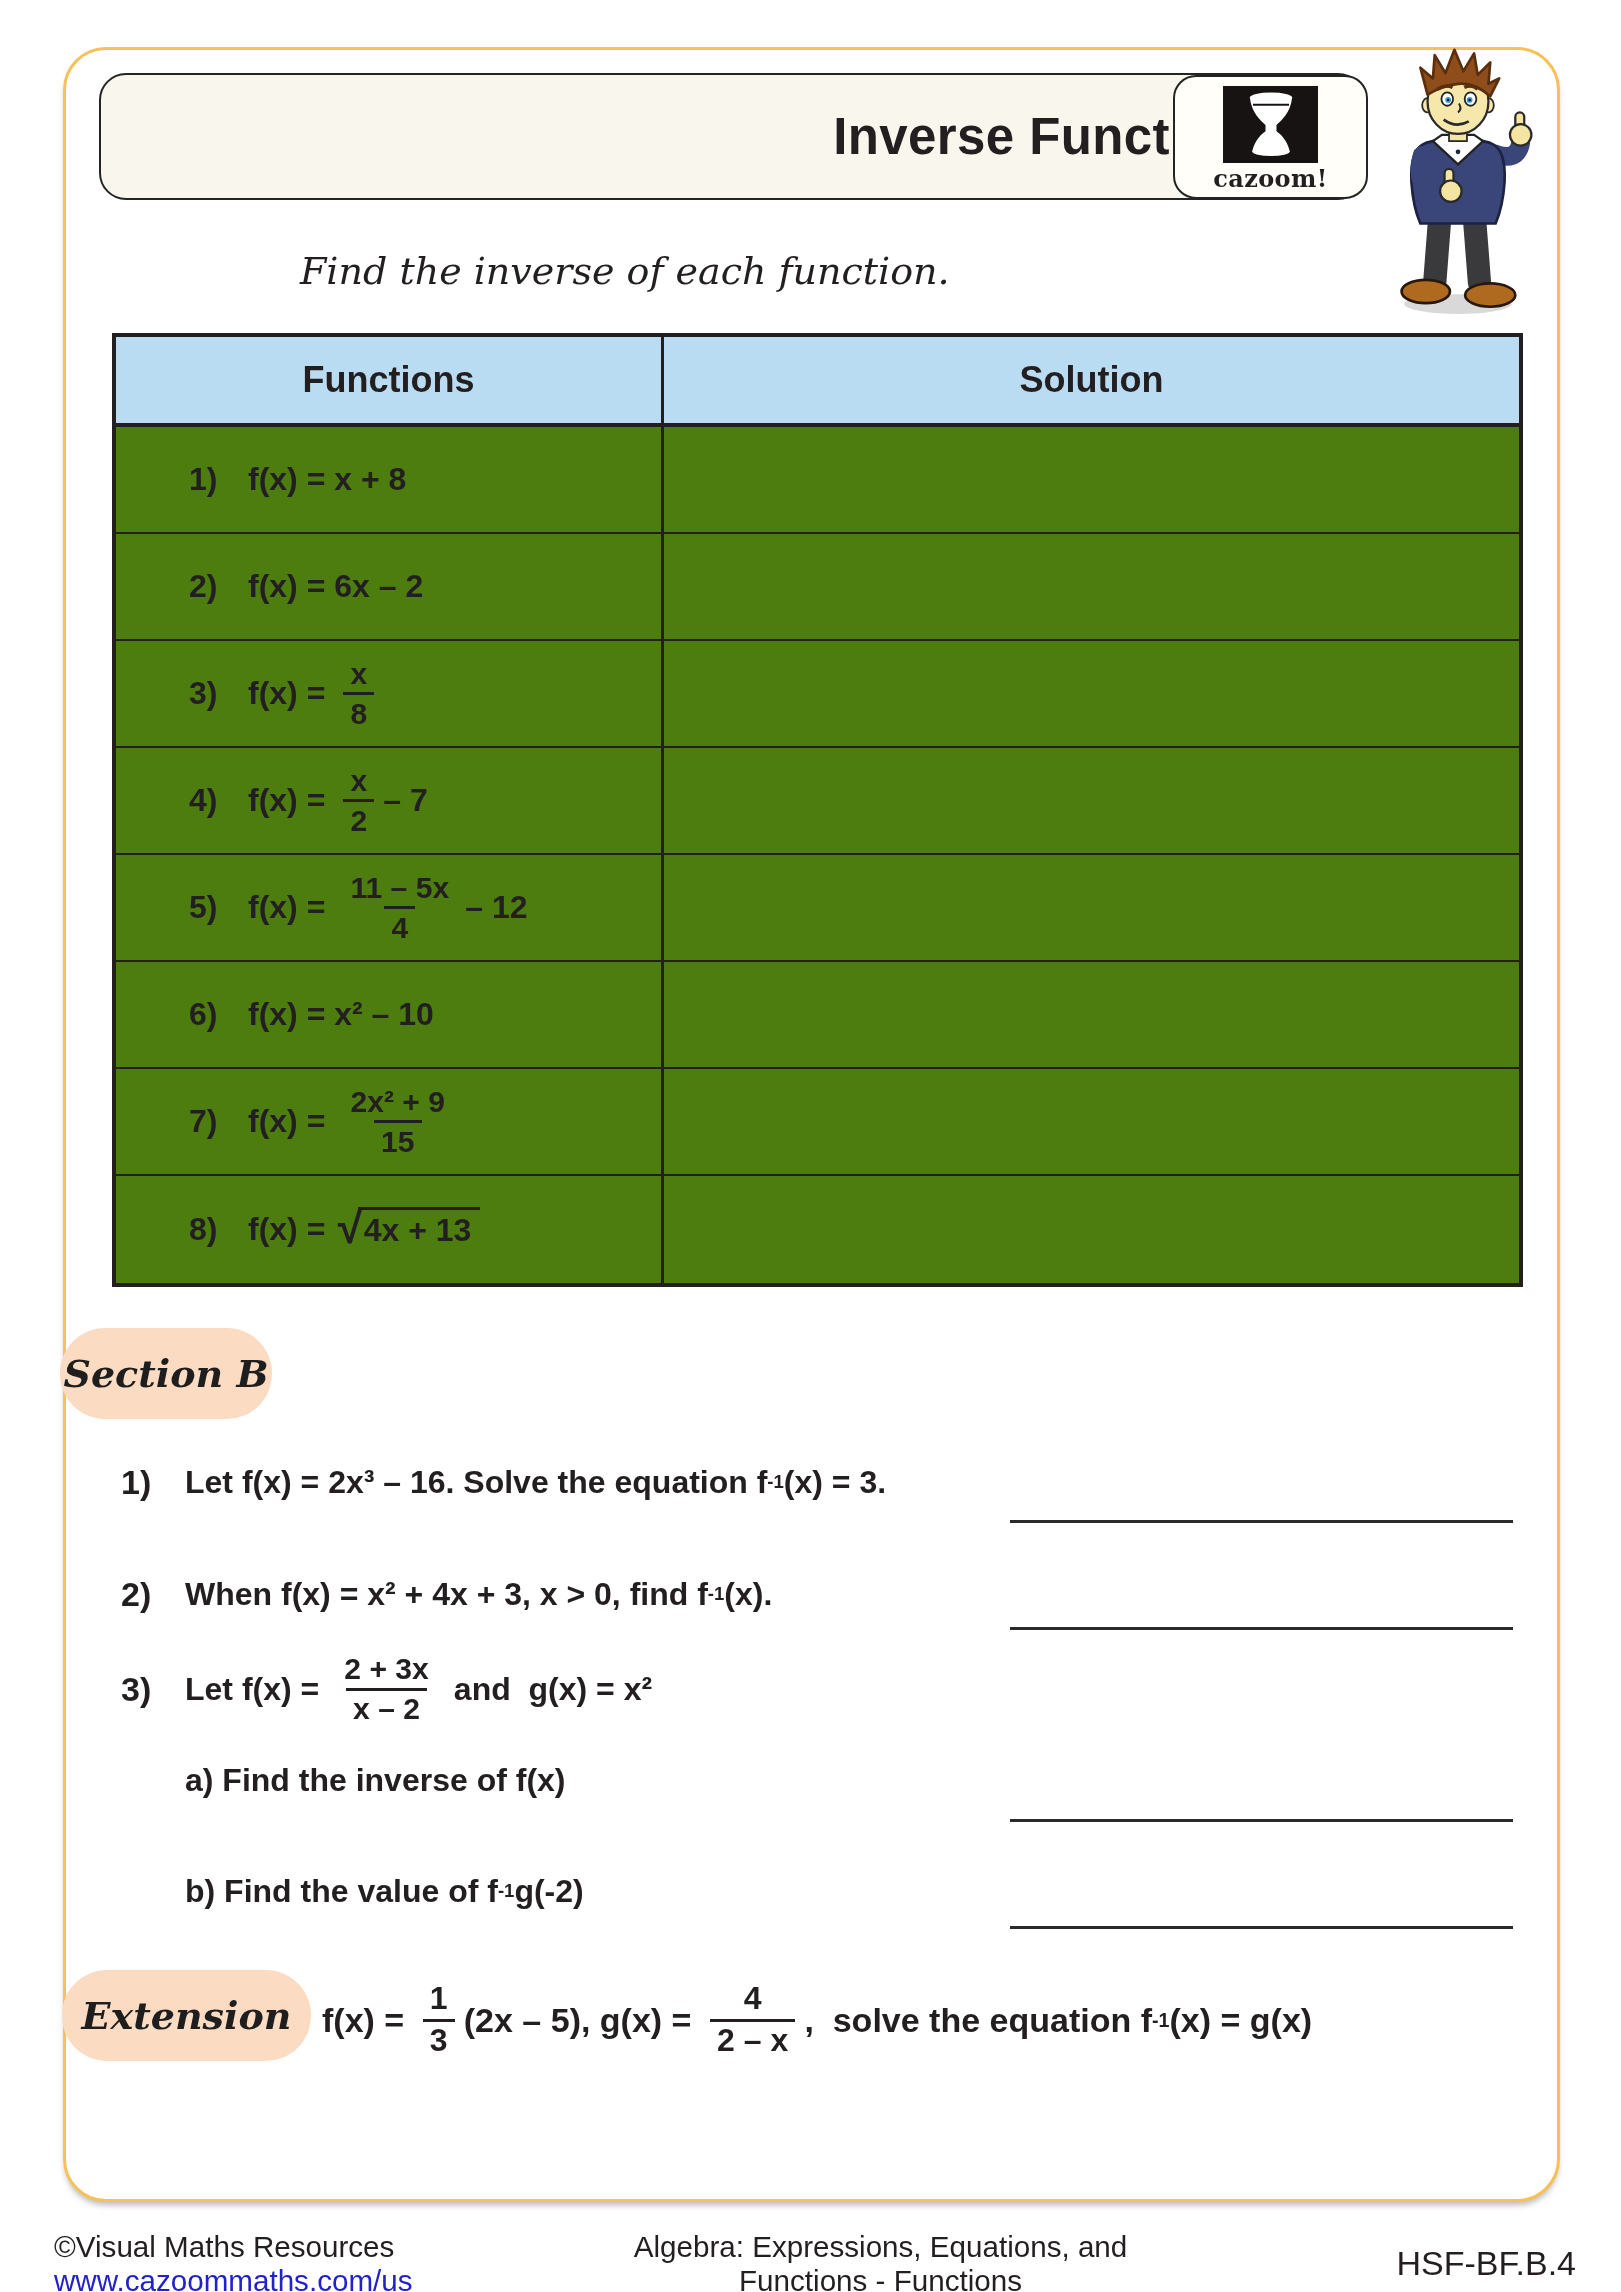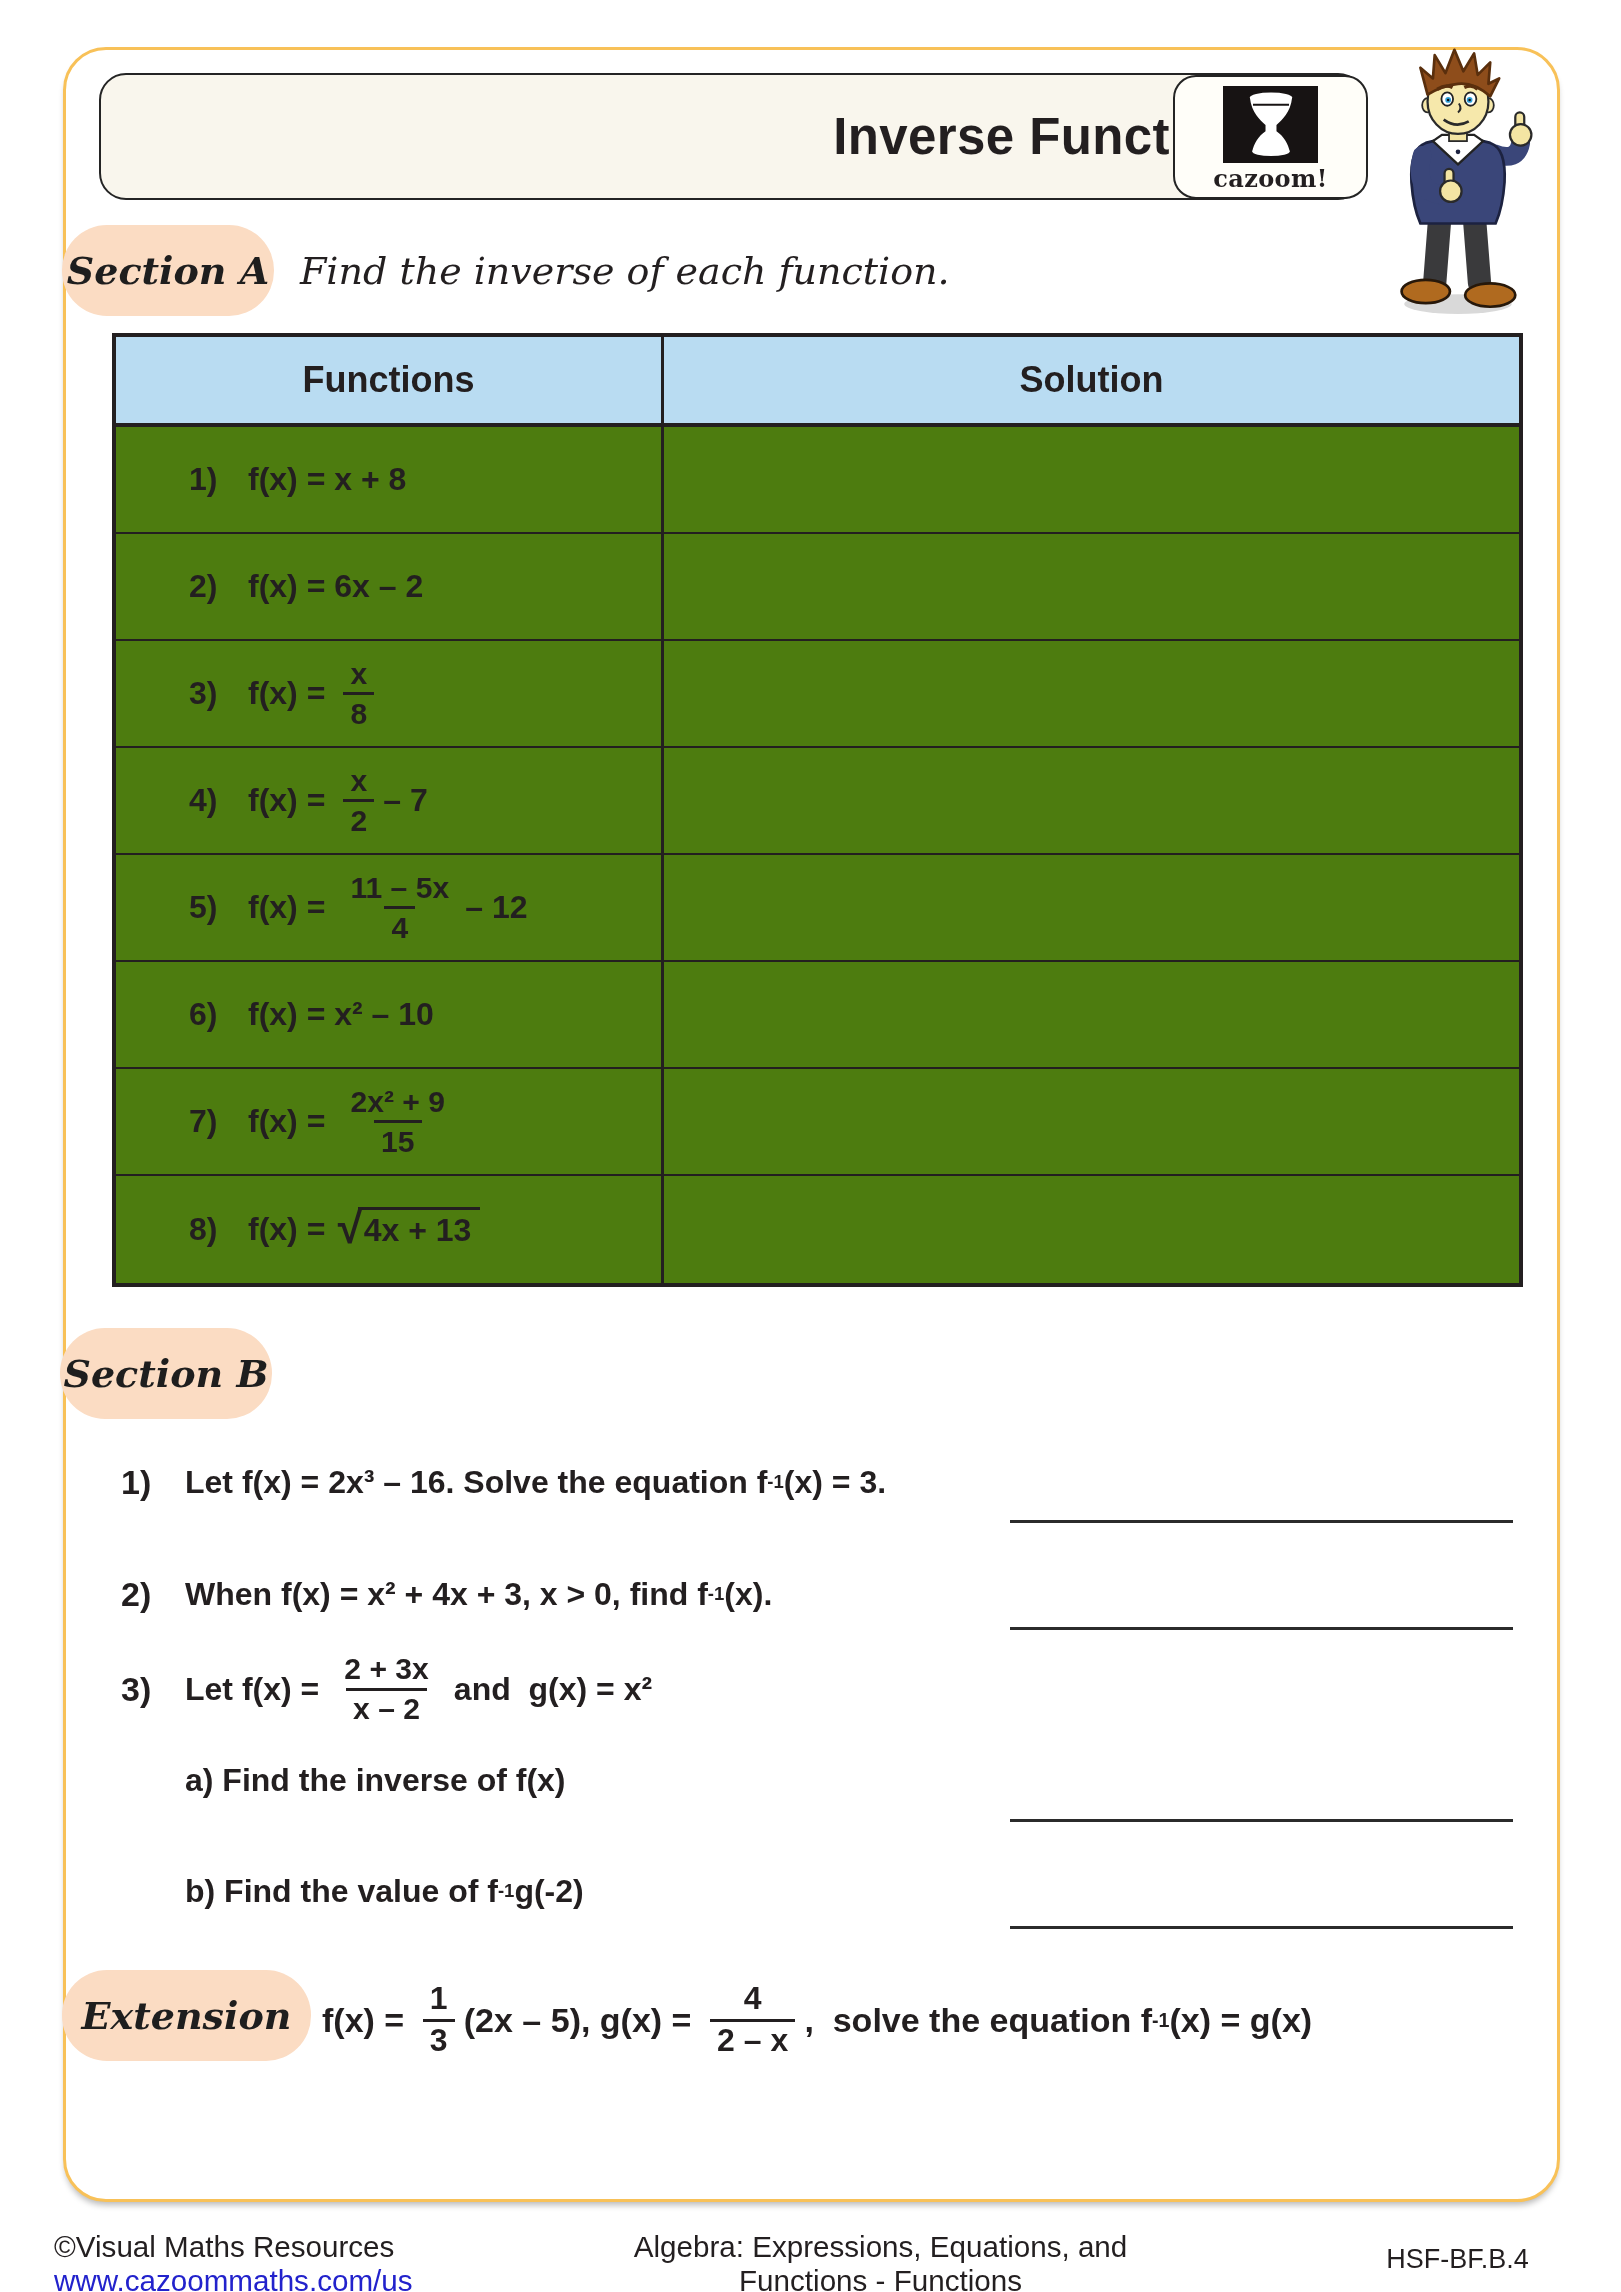--- a/index.html
+++ b/index.html
@@ -77,21 +77,21 @@
   .answer-line{position:absolute;width:503px;border-top:3.6px solid #2b2b2b;}
 
   
   .extline{position:absolute;left:322px;top:1967px;height:106px;display:flex;align-items:center;
            font-size:34px;font-weight:bold;}
 
   
   .footer-left{position:absolute;left:54px;top:2230px;font-size:29.6px;line-height:1.16;}
   .footer-link{color:var(--link);text-decoration:underline;cursor:pointer;}
   .footer-center{position:absolute;left:567px;top:2230px;width:627px;text-align:center;font-size:29.6px;line-height:1.16;}
-  .footer-right{position:absolute;left:1339px;top:2244px;width:237px;text-align:center;font-size:27px;}
+  .footer-right{position:absolute;left:1339px;top:2244px;width:237px;text-align:right;font-size:34px;}
 </style>
 </head>
 <body>
 
 <div class="page">
 
   <div class="card"></div>
 
   <div class="titlebox">
     <div class="title">Inverse Functions (A)</div>
@@ -136,23 +136,20 @@
       <ellipse cx="100" cy="57" rx="6.5" ry="7.5" fill="#fff" stroke="#222" stroke-width="2"></ellipse>
       <circle cx="75" cy="58" r="3.2" fill="#2f9fd8"></circle>
         <circle cx="99" cy="58" r="3.2" fill="#2f9fd8"></circle>
       <circle cx="75" cy="58" r="1.4" fill="#111"></circle>
         <circle cx="99" cy="58" r="1.4" fill="#111"></circle>
       <path d="M87,62 q4,6 -1,10" stroke="#2a2a2a" stroke-width="2.2" fill="none"></path>
       <path d="M70,80 q14,10 28,2" stroke="#2a2a2a" stroke-width="3" fill="none"></path>
     </svg>
   </div>
 
-  <div class="badge badge-a">
-    <span>Section A</span>
-  </div>
   <div class="instruction">Find the inverse of each function.</div>
 
   <div class="wtable">
     <div class="wt-header">
       <div class="wt-h wt-h1">Functions</div>
       <div class="wt-h wt-h2">Solution</div>
     </div>
     <div>
         <div class="wt-row">
           <div class="wt-c1">

